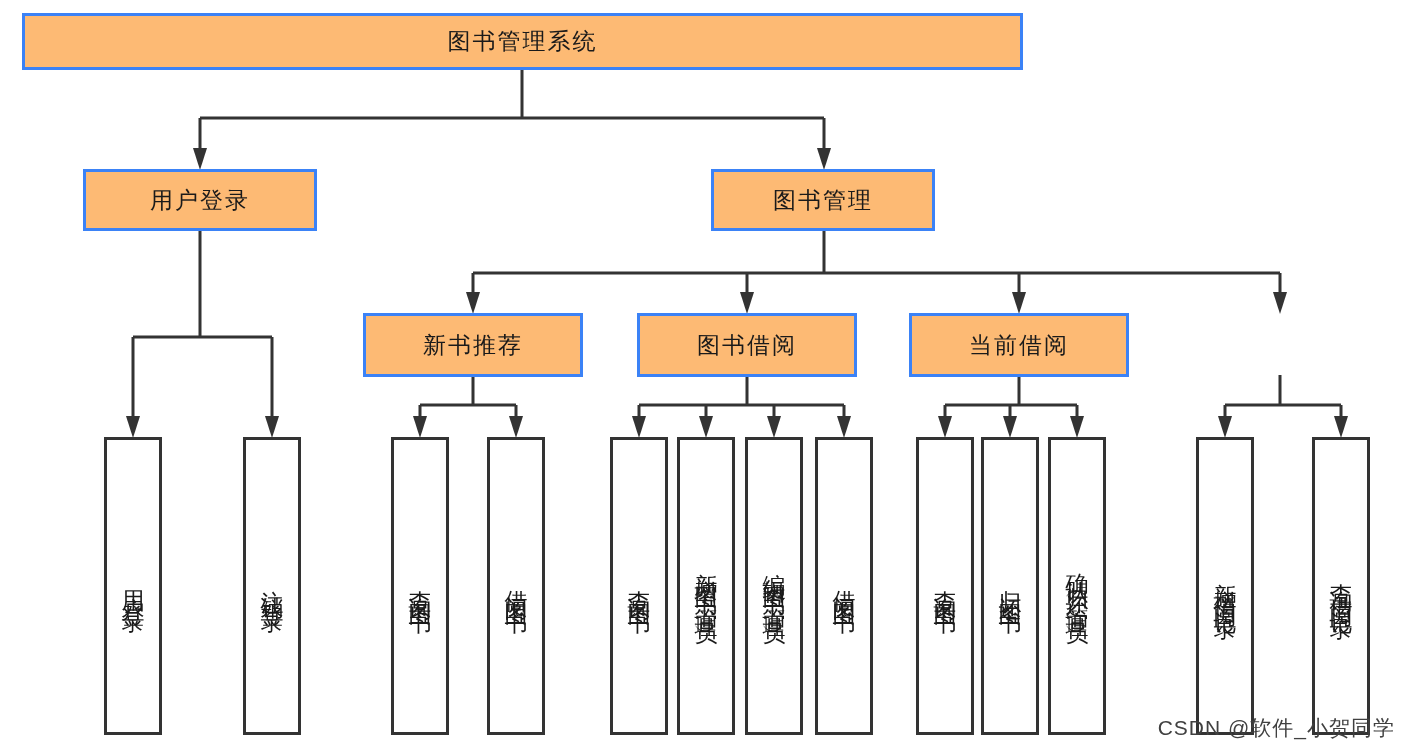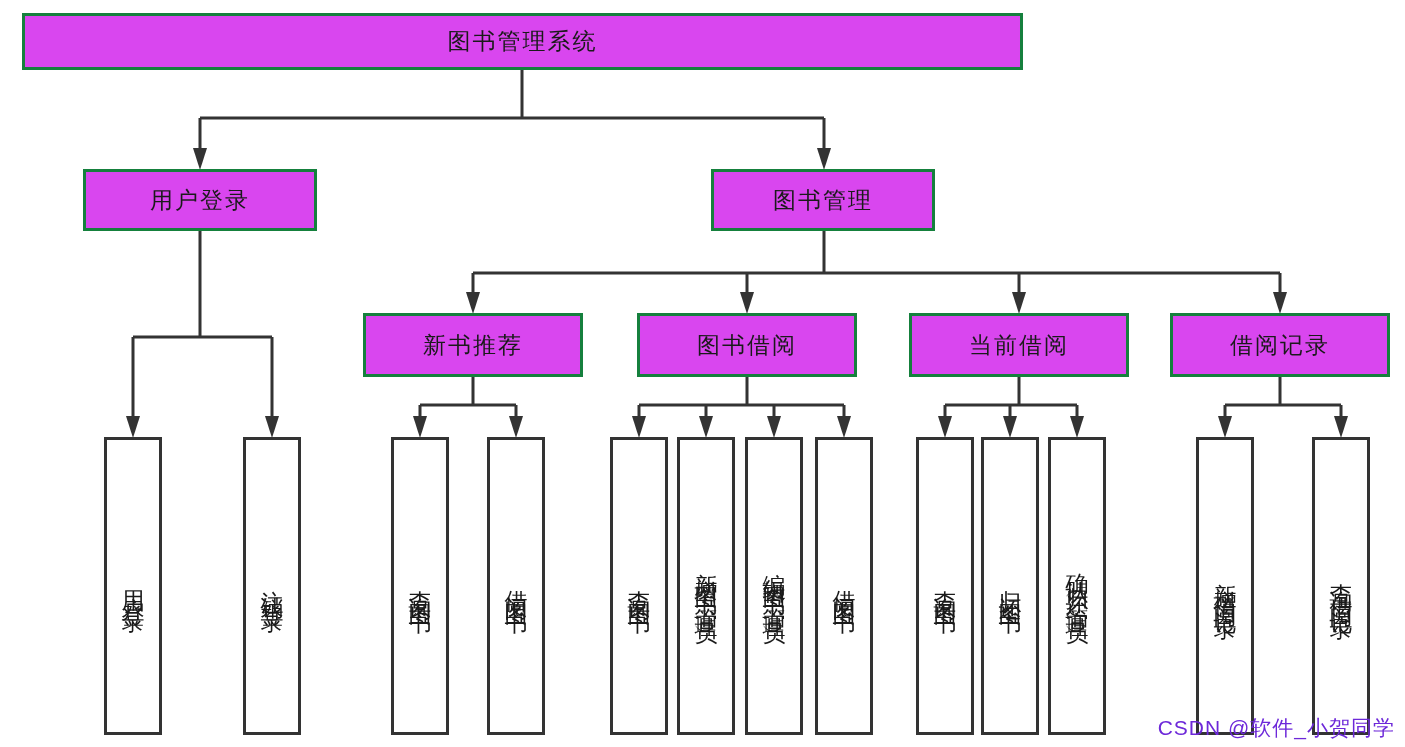--- a/index.html
+++ b/index.html
@@ -19,22 +19,22 @@
   .connectors {
     position: absolute;
     left: 0;
     top: 0;
     width: 1405px;
     height: 747px;
   }
   .node {
     position: absolute;
     box-sizing: border-box;
-    border: 3px solid #15803d;
-    background: #d946ef;
+    border: 3px solid #3b82f6;
+    background: #fdba74;
     display: flex;
     align-items: center;
     justify-content: center;
     font-size: 23px;
     letter-spacing: 2px;
     white-space: nowrap;
     z-index: 1;
   }
   .hbox { height: 62px; top: 169px; }
   .l3box { height: 64px; top: 313px; width: 220px; }
@@ -55,21 +55,21 @@
     letter-spacing: 7px;
     line-height: 1;
     z-index: 1;
   }
   .watermark {
     position: absolute;
     top: 714px;
     right: 10px;
     font-size: 21px;
     letter-spacing: 1px;
-    color: #6d28d9;
+    color: #404040;
     z-index: 3;
     white-space: nowrap;
   }
   svg path {
     stroke: #333333;
     stroke-width: 3;
     fill: none;
   }
   svg polygon {
     fill: #333333;
@@ -132,21 +132,20 @@
   </svg>
 
   <div class="node" style="left:22px; top:13px; width:1001px; height:57px;">图书管理系统</div>
 
   <div class="node hbox" style="left:83px; width:234px;">用户登录</div>
   <div class="node hbox" style="left:711px; width:224px;">图书管理</div>
 
   <div class="node l3box" style="left:637px;">图书借阅</div>
   <div class="node l3box" style="left:363px;">新书推荐</div>
   <div class="node l3box" style="left:909px;font-family:Liberation Mono, monospace;">当前借阅</div>
-  <div class="node l3box" style="left:1170px;">借阅记录</div>
 
   <div class="leaf" style="left:104px;">用户登录</div>
   <div class="leaf" style="left:243px;">注销登录</div>
 
   <div class="leaf" style="left:391px;">查询图书</div>
   <div class="leaf" style="left:487px;">借阅图书</div>
 
   <div class="leaf" style="left:610px;">查询图书</div>
   <div class="leaf" style="left:677px;">新增图书（管理员）</div>
   <div class="leaf" style="left:745px;">编辑图书（管理员）</div>

